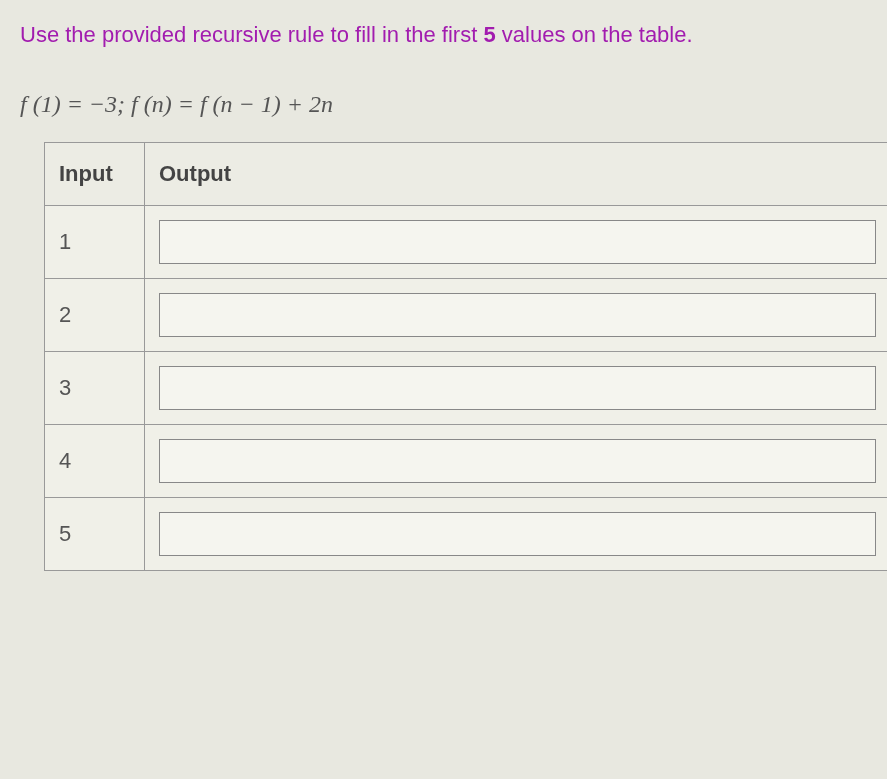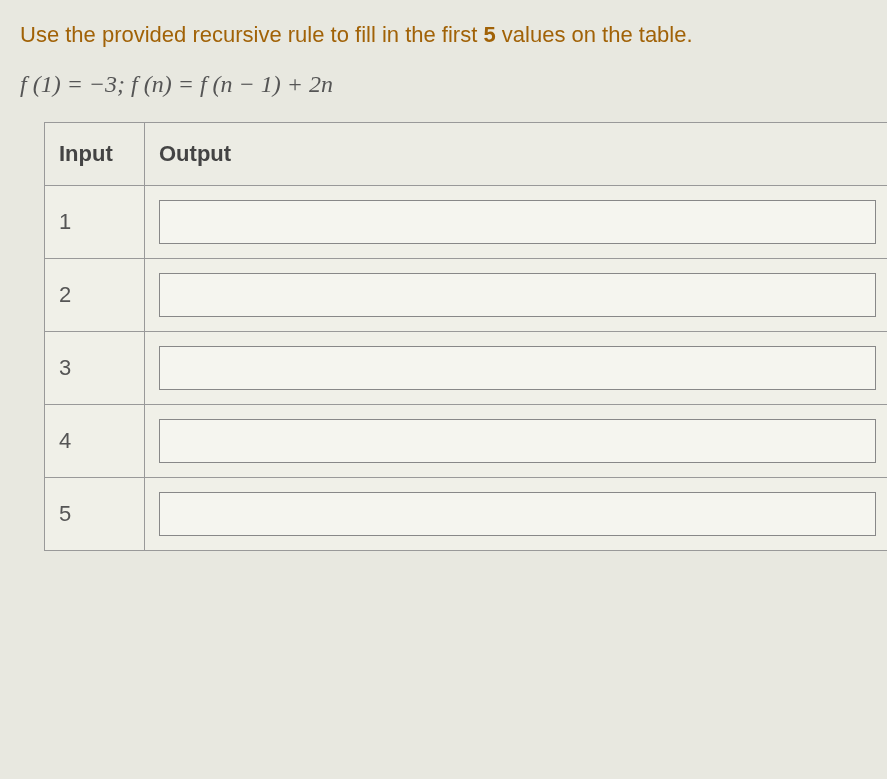--- a/index.html
+++ b/index.html
@@ -9,22 +9,22 @@
     }
     body {
       font-family: Arial, Helvetica, sans-serif;
       background: #e8e8e0;
       padding: 20px;
       width: 887px;
       color: #444;
     }
     .instructions {
       font-size: 22px;
-      color: #a16207;
-      margin-bottom: 20px;
+      color: #a21caf;
+      margin-bottom: 40px;
       line-height: 1.4;
     }
     .instructions .bold {
       font-weight: bold;
     }
     .formula {
       font-size: 24px;
       color: #555;
       margin-bottom: 24px;
       font-family: 'Times New Roman', serif;

